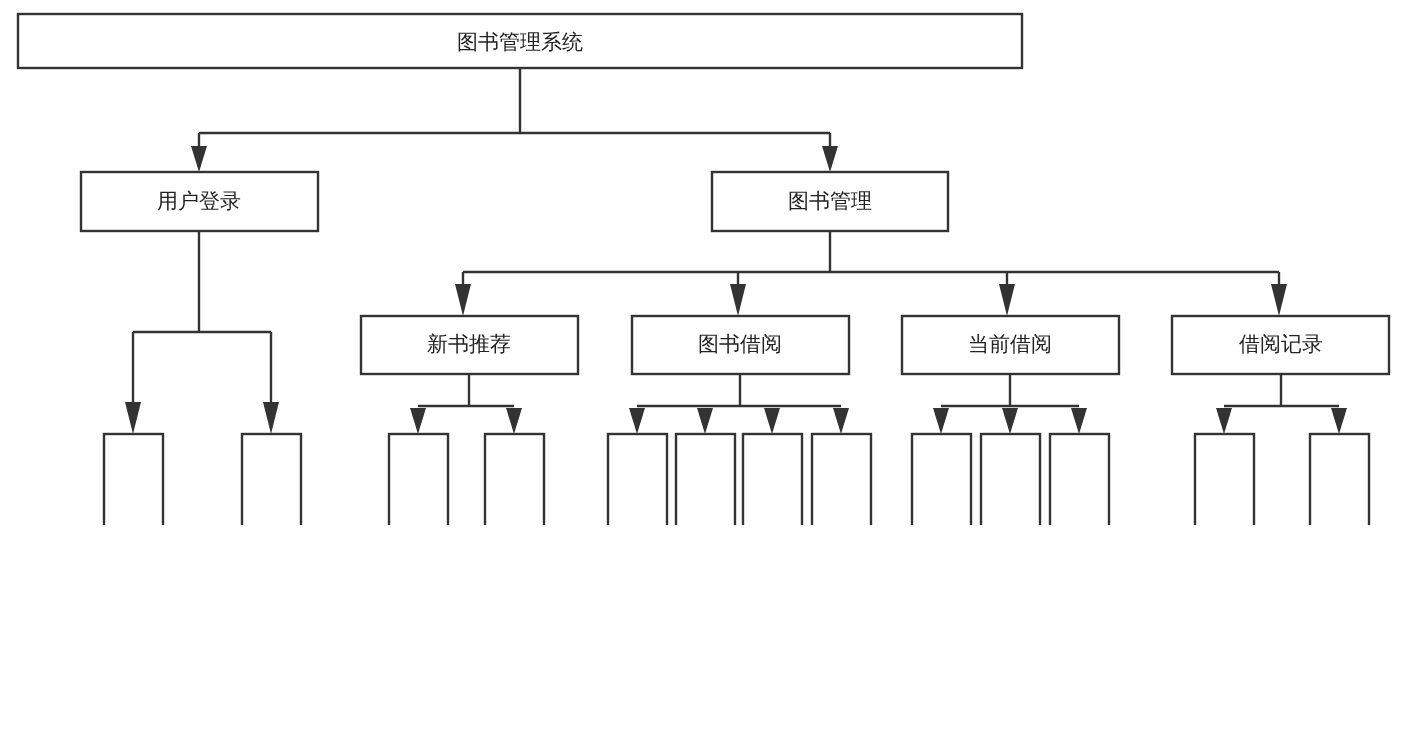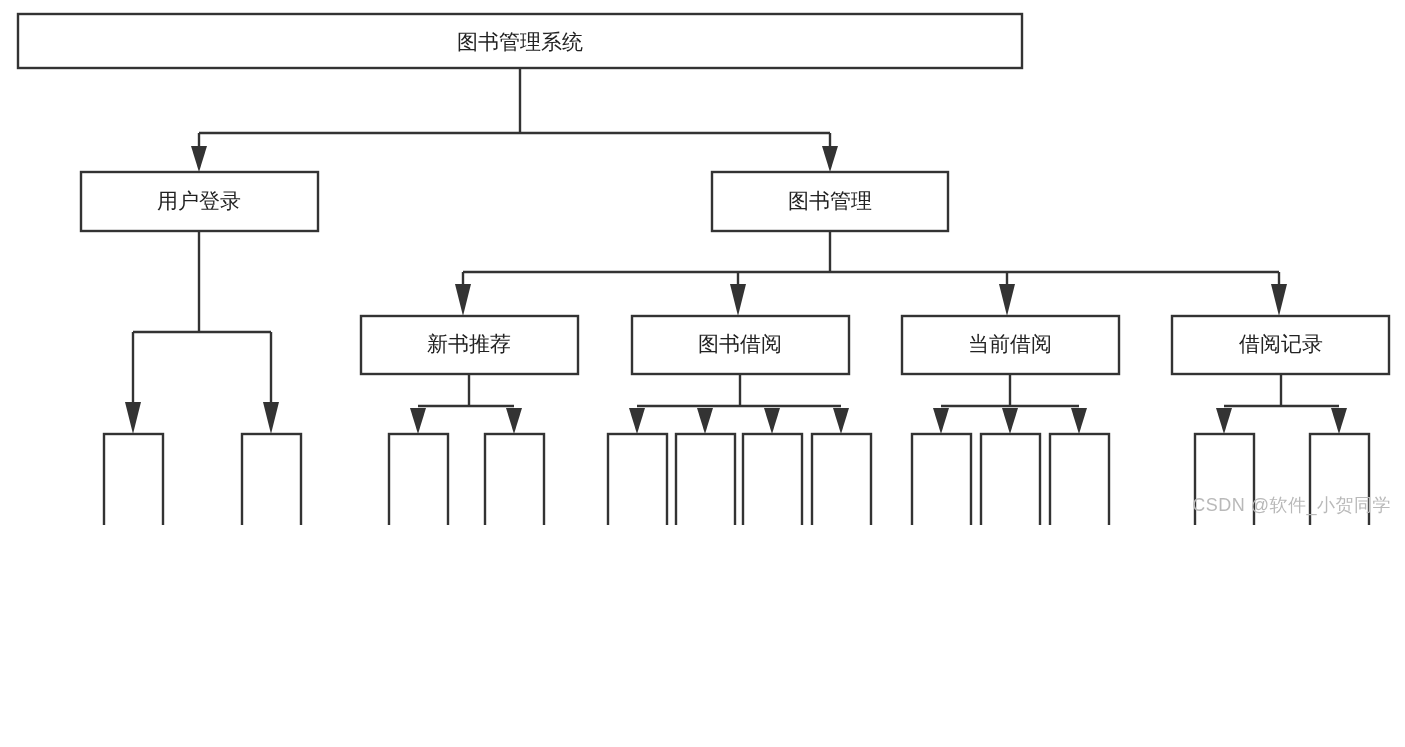--- a/index.html
+++ b/index.html
@@ -208,15 +208,14 @@
   <div class="node-label-v" style="left:743px; top:434px; width:59px; height:299px; display:flex; align-items:flex-start; justify-content:center;">编辑图书（管理员）</div>
   <div class="node-label-v" style="left:812px; top:434px; width:59px; height:299px; display:flex; align-items:center; justify-content:center;">借阅图书</div>
 
   <div class="node-label-v" style="left:912px; top:434px; width:59px; height:299px; display:flex; align-items:center; justify-content:center;">查询图书</div>
   <div class="node-label-v" style="left:981px; top:434px; width:59px; height:299px; display:flex; align-items:center; justify-content:center;">归还图书</div>
   <div class="node-label-v" style="left:1050px; top:434px; width:59px; height:299px; display:flex; align-items:flex-start; justify-content:center;">确认归还（管理员）</div>
 
   <div class="node-label-v" style="left:1195px; top:434px; width:59px; height:299px; display:flex; align-items:center; justify-content:center;">新增借阅记录</div>
   <div class="node-label-v" style="left:1310px; top:434px; width:59px; height:299px; display:flex; align-items:center; justify-content:center;">查询借阅记录</div>
 
-  <div class="watermark">CSDN @软件_小贺同学</div>
 
 </div>
 
 </body></html>

